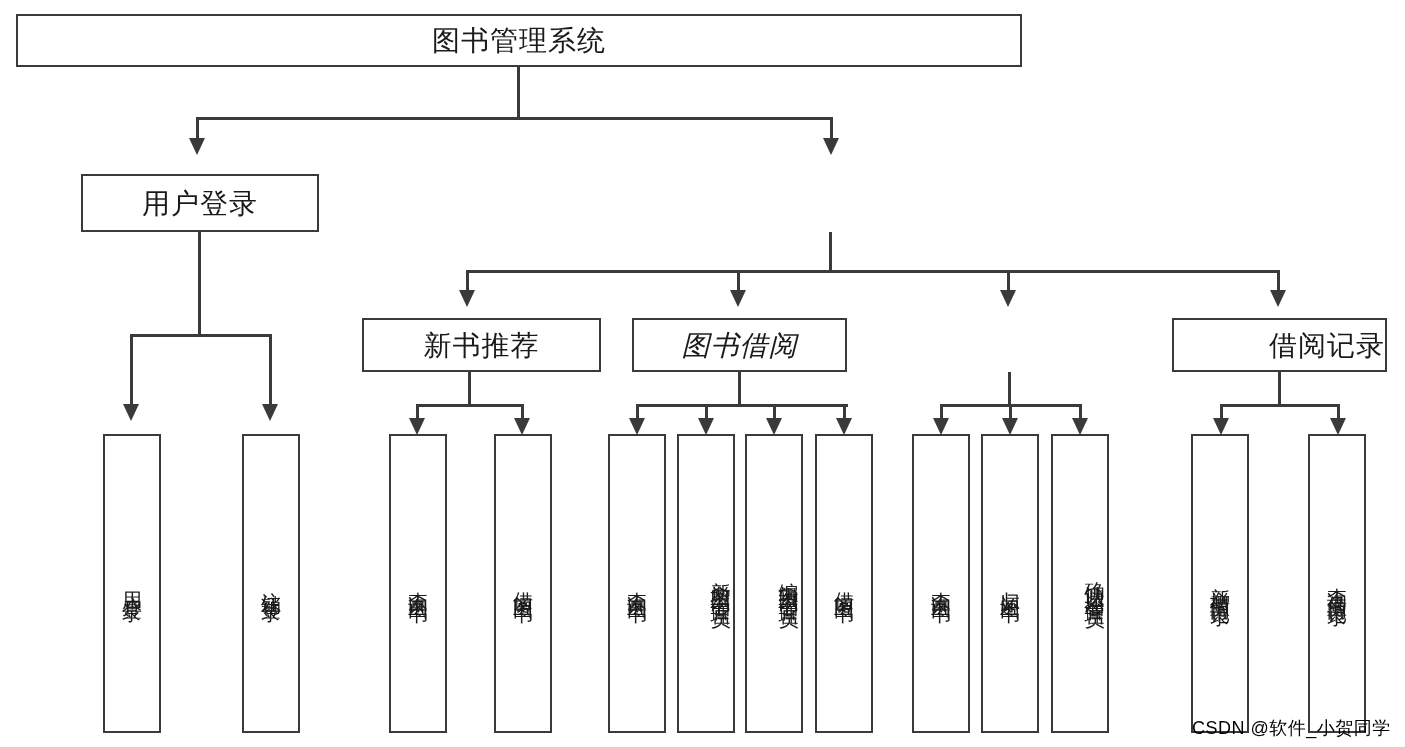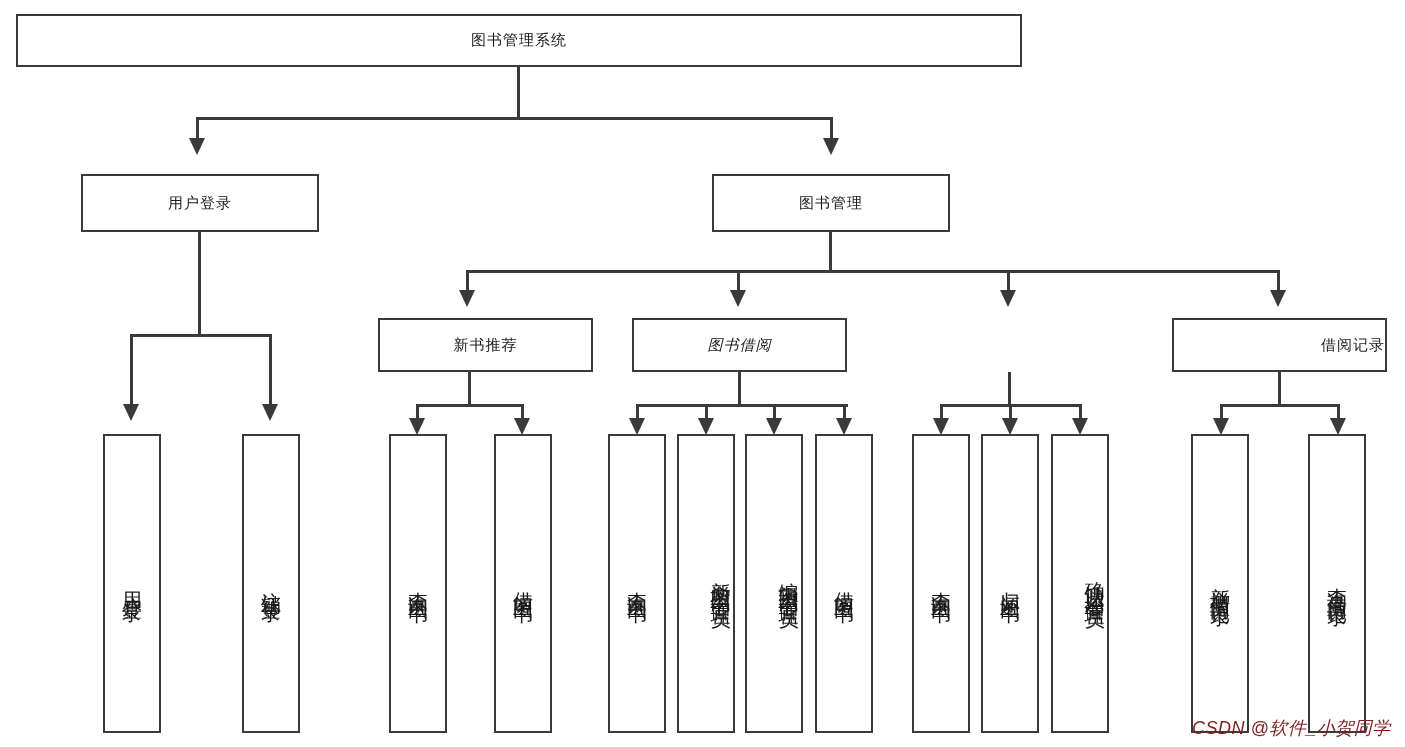--- a/index.html
+++ b/index.html
@@ -25,21 +25,21 @@
     border: 2px solid #3a3a3a;
     background: #ffffff;
     color: #1a1a1a;
     display: flex;
     align-items: center;
     justify-content: center;
     text-align: center;
     line-height: 1.25;
   }
   .node.h {
-    font-size: 15px;
+    font-size: 28px;
     letter-spacing: 1px;
   }
   .node.v {
     font-size: 20px;
     writing-mode: vertical-rl;
     text-orientation: upright;
     letter-spacing: 4px;
     padding-top: 4px;
     padding-bottom: 4px;
     align-items: flex-start;
@@ -63,25 +63,24 @@
     width: 0;
     height: 0;
     border-left: 8px solid transparent;
     border-right: 8px solid transparent;
     border-top: 17px solid #3a3a3a;
   }
   
   #watermark {
     position: absolute;
     font-size: 18px;
-    color: #7f1d1d;
+    color: #000000;
     white-space: nowrap;
     letter-spacing: 0.5px;
     user-select: none;
-    font-style: italic;
   }
 </style>
 </head>
 <body>
 
 <div id="canvas">
 
   <div class="node h" style="left:16px; top:14px; width:1006px; height:53px;">
     <span class="node-title">图书管理系统</span>
   </div>
@@ -93,23 +92,20 @@
   <div class="ln v-line" style="left:196px; top:117px; width:3px; height:25px;"></div>
   <div class="arrow" style="left:189px; top:138px;"></div>
 
   <div class="ln v-line" style="left:830px; top:117px; width:3px; height:25px;"></div>
   <div class="arrow" style="left:823px; top:138px;"></div>
 
   <div class="node h" style="left:81px; top:174px; width:238px; height:58px;">
     <span class="node-title">用户登录</span>
   </div>
 
-  <div class="node h" style="left:712px; top:174px; width:238px; height:58px;">
-    <span class="node-title">图书管理</span>
-  </div>
 
   <div class="ln v-line" style="left:198px; top:232px; width:3px; height:104px;"></div>
   <div class="ln h-line" style="left:130px; top:334px; width:142px; height:3px;"></div>
   <div class="ln v-line" style="left:130px; top:334px; width:3px; height:74px;"></div>
   <div class="arrow" style="left:123px; top:404px;"></div>
   <div class="ln v-line" style="left:269px; top:334px; width:3px; height:74px;"></div>
   <div class="arrow" style="left:262px; top:404px;"></div>
 
   <div class="ln v-line" style="left:829px; top:232px; width:3px; height:40px;"></div>
   <div class="ln h-line" style="left:466px; top:270px; width:814px; height:3px;"></div>
@@ -119,21 +115,21 @@
 
   <div class="ln v-line" style="left:737px; top:270px; width:3px; height:24px;"></div>
   <div class="arrow" style="left:730px; top:290px;"></div>
 
   <div class="ln v-line" style="left:1007px; top:270px; width:3px; height:24px;"></div>
   <div class="arrow" style="left:1000px; top:290px;"></div>
 
   <div class="ln v-line" style="left:1277px; top:270px; width:3px; height:24px;"></div>
   <div class="arrow" style="left:1270px; top:290px;"></div>
 
-  <div class="node h" style="left:378px; top:318px; width:215px; height:54px;">
+  <div class="node h" style="left:362px; top:318px; width:239px; height:54px;">
     <span class="node-title">新书推荐</span>
   </div>
   <div class="node h" style="left:632px; top:318px; width:215px; height:54px;font-style:italic;">
     <span class="node-title">图书借阅</span>
   </div>
   <div class="node h" style="left:1172px; top:318px; width:215px; height:54px;justify-content:flex-end;">
     <span class="node-title">借阅记录</span>
   </div>
 
   <div class="ln v-line" style="left:468px; top:372px; width:3px; height:34px;"></div>

